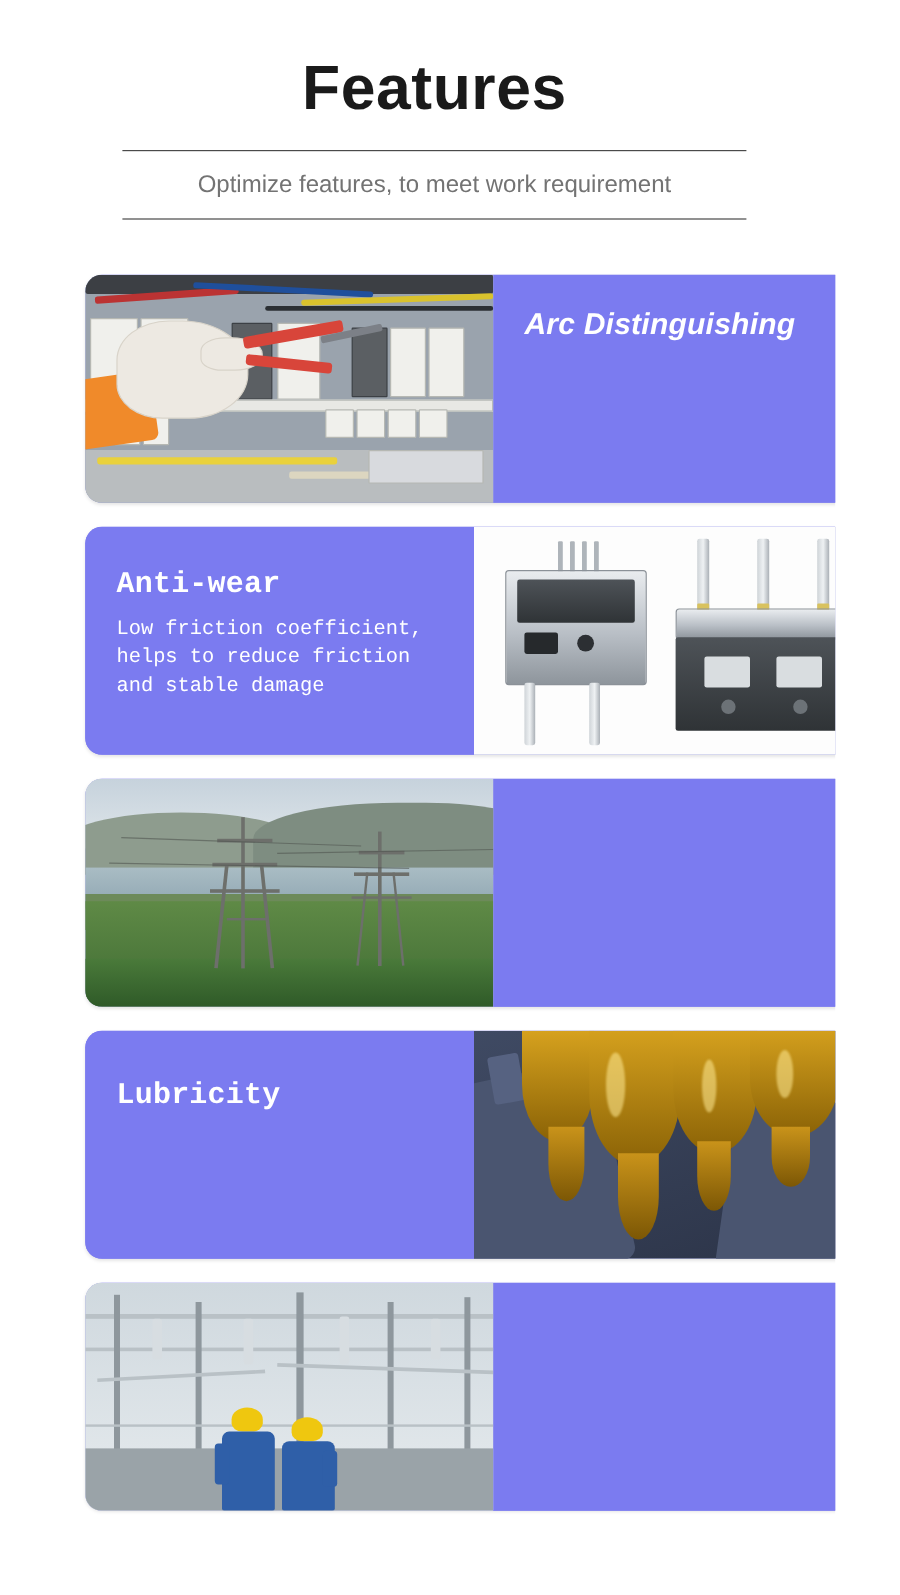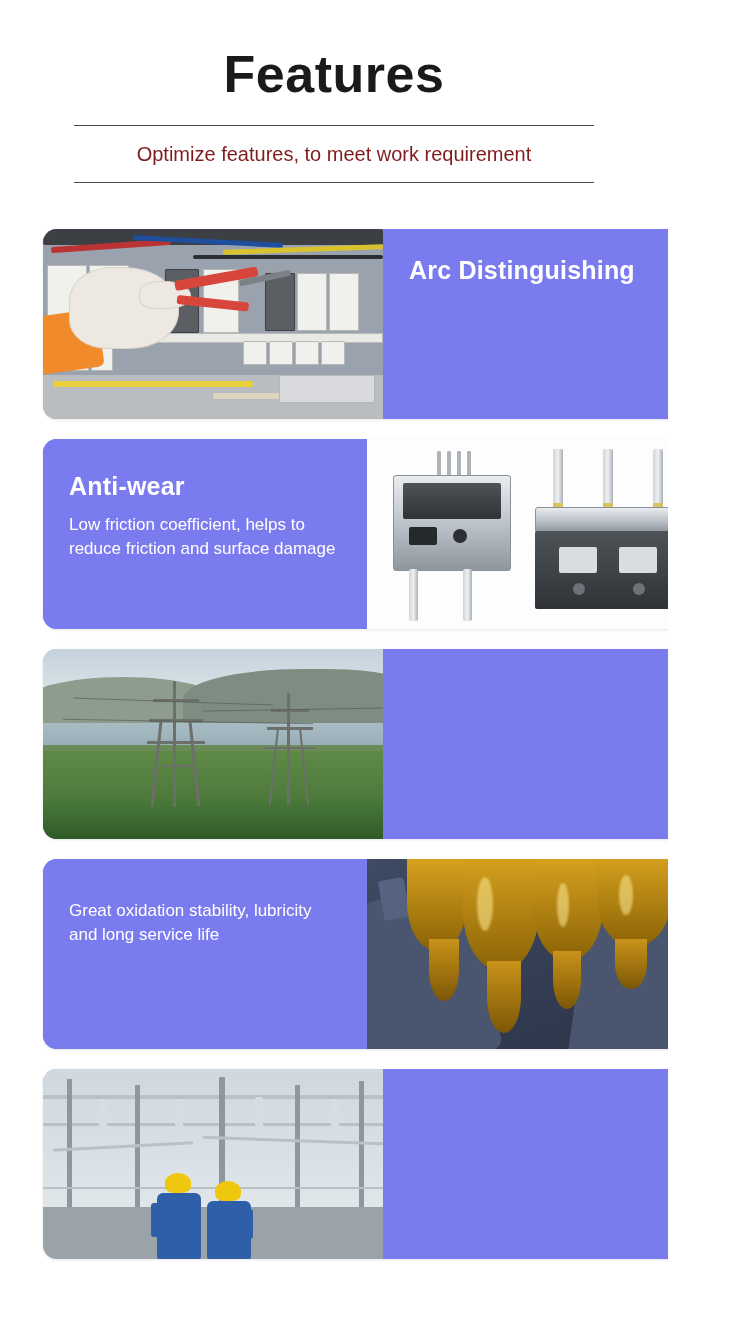--- a/index.html
+++ b/index.html
@@ -8,20 +8,21 @@
     height: 1329px;
     background: #ffffff;
     font-family: "Liberation Sans", sans-serif;
   }
   .page {
     width: 668px;
     height: 1329px;
     position: relative;
     background: #ffffff;
     overflow: hidden;
+    margin-left: 28px;
   }
 
   
   .header {
     padding-top: 46px;
     text-align: center;
   }
   .header-title {
     font-size: 52px;
     font-weight: 700;
@@ -30,21 +31,21 @@
     line-height: 1.1;
   }
   .header-rule {
     width: 520px;
     height: 1px;
     background: #4a4a4a;
     margin: 22px auto 0 auto;
   }
   .header-sub {
     font-size: 20px;
-    color: #7f1d1d;
+    color: #737373;
     margin: 16px auto 0 auto;
     line-height: 1.2;
   }
   .header-rule2 {
     width: 520px;
     height: 1px;
     background: #4a4a4a;
     margin: 16px auto 0 auto;
   }
 
@@ -60,23 +61,23 @@
     position: relative;
     width: 664px;
     height: 190px;
     border-radius: 14px;
     overflow: hidden;
     display: flex;
     background: #7b7bf0;
     box-shadow: 0 1px 3px rgba(0,0,0,0.10);
   }
   .card.img-left .photo { order: 0; }
-  .card.img-left .text  { order: 1; }
+  .card.img-left .text  { order: 1; font-style: italic; }
   .card.img-right .photo { order: 1; }
-  .card.img-right .text  { order: 0; }
+  .card.img-right .text  { order: 0; font-family: Liberation Mono, monospace; }
 
   .photo {
     width: 340px;
     height: 190px;
     flex: 0 0 340px;
     position: relative;
     overflow: hidden;
     background: #cfd6dd;
   }
   .text {
@@ -244,21 +245,21 @@
           <div class="s2-body" style="left:168px;top:68px;width:150px;height:26px;"></div>
           <div class="s2-dark" style="left:168px;top:92px;width:150px;height:78px;"></div>
           <div class="s2-slot" style="left:192px;top:108px;width:38px;height:26px;background:#d9dde0;"></div>
           <div class="s2-slot" style="left:252px;top:108px;width:38px;height:26px;background:#d9dde0;"></div>
           <div class="s2-hole" style="left:206px;top:144px;width:12px;height:12px;background:#6c7277;"></div>
           <div class="s2-hole" style="left:266px;top:144px;width:12px;height:12px;background:#6c7277;"></div>
         </div>
       </div>
       <div class="text">
         <div class="card-title">Anti-wear</div>
-        <div class="card-desc">Low friction coefficient, helps to reduce friction and surface damage</div>
+        <div class="card-desc">Low friction coefficient, helps to reduce friction and stable damage</div>
       </div>
     </div>
 
     <div class="card card-3 img-left">
       <div class="photo">
         <div class="scene">
           <div class="s3-sky"></div>
           <div class="s3-hill" style="left:-20px;top:28px;width:200px;height:52px;border-radius:50% 50% 0 0;background:#8e9c8e;"></div>
           <div class="s3-hill" style="left:140px;top:20px;width:240px;height:60px;border-radius:50% 40% 0 0;background:#7e8d81;"></div>
           <div class="s3-river" style="left:0;top:74px;width:340px;height:34px;"></div>
@@ -308,21 +309,21 @@
           <div class="s4-drip" style="left:62px;top:80px;width:30px;height:62px;"></div>
           <div class="s4-drip" style="left:120px;top:102px;width:34px;height:72px;"></div>
           <div class="s4-drip" style="left:186px;top:92px;width:28px;height:58px;"></div>
           <div class="s4-drip" style="left:248px;top:80px;width:32px;height:50px;"></div>
           <div class="s4-shine" style="left:110px;top:18px;width:16px;height:54px;"></div>
           <div class="s4-shine" style="left:190px;top:24px;width:12px;height:44px;"></div>
           <div class="s4-shine" style="left:252px;top:16px;width:14px;height:40px;"></div>
         </div>
       </div>
       <div class="text">
-        <div class="card-desc">Great oxidation stability, lubricity and long service life</div>
+        <div class="card-title">Lubricity</div>
       </div>
     </div>
 
     <div class="card card-5 img-left">
       <div class="photo">
         <div class="scene">
           <div class="s5-sky"></div>
 
           <div class="s5-beam" style="left:0;top:26px;width:340px;height:4px;"></div>
           <div class="s5-beam" style="left:0;top:54px;width:340px;height:3px;"></div>

